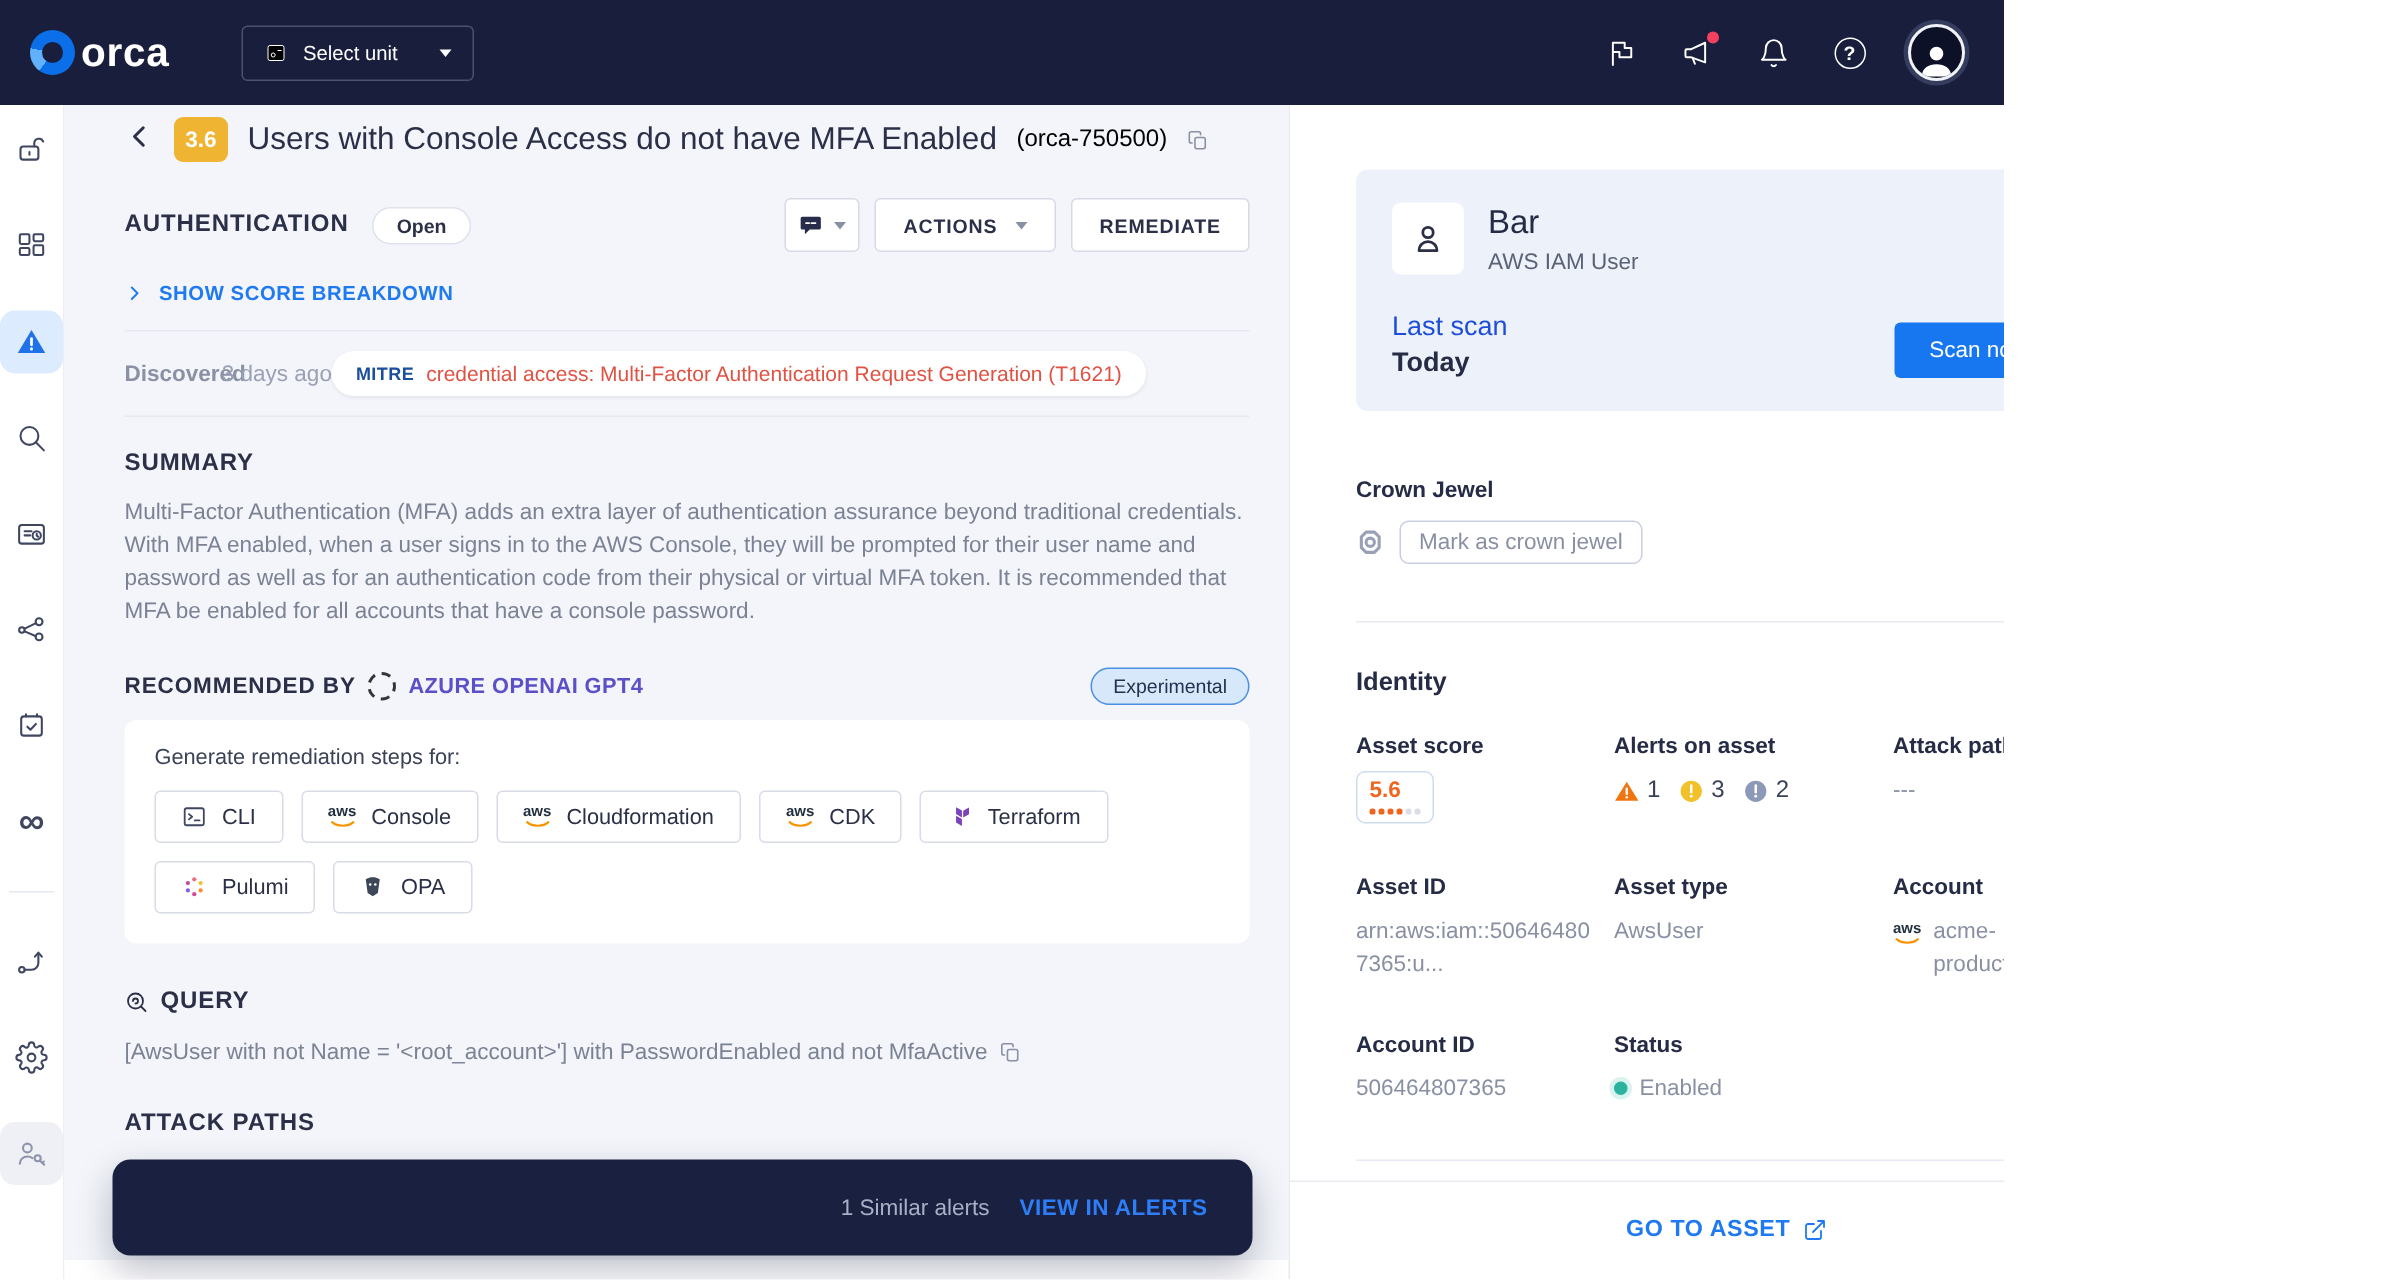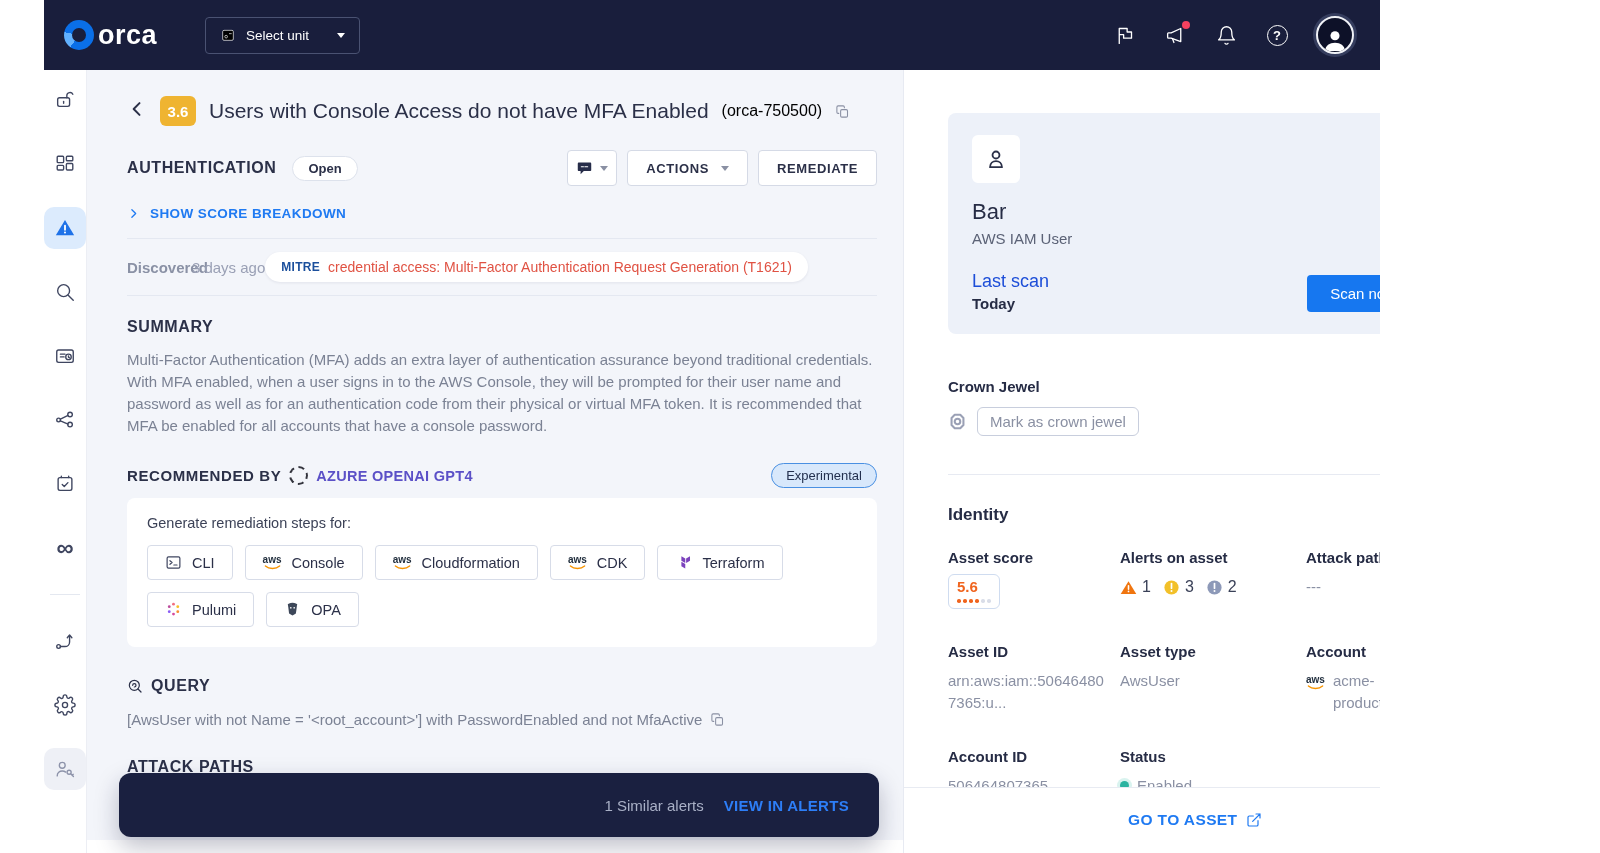--- a/index.html
+++ b/index.html
@@ -1,18 +1,18 @@
 <!DOCTYPE html>
 <html><head>
 <meta charset="utf-8">
 <style>
   * { margin:0; padding:0; box-sizing:border-box; }
   html,body { width:1600px; height:853px; }
   body { font-family:"Liberation Sans","DejaVu Sans",sans-serif; background:#fff; }
-  .screen { width:1336px; height:853px; overflow:hidden; position:relative;margin-left:44px; }
+  .screen { width:1336px; height:853px; overflow:hidden; position:relative; }
 
   
   .navbar { height:70px; background:#191e3c; display:flex; align-items:center; padding:0 26px 0 20px; }
   .brand { display:flex; align-items:center; gap:2px; }
   .brand-o { width:30px; height:30px; border-radius:50%; background:conic-gradient(#0a6fe8 0 60%, #61b1ff 60% 78%, #0a6fe8 78% 100%); position:relative; }
   .brand-o::after { content:""; position:absolute; inset:8px; border-radius:50%; background:#191e3c; }
   .brand-text { color:#fff; font-size:27px; font-weight:700; letter-spacing:.5px; margin-left:2px; }
   .unit-select { margin-left:48px; height:37px; min-width:152px; border:1px solid #4a5272; border-radius:4px; display:flex; align-items:center; gap:10px; padding:0 14px; color:#fff; font-size:13.5px; background:transparent; cursor:pointer; }
   .unit-select svg { width:16px; height:16px; stroke:#fff; }
   .unit-caret { margin-left:18px; }
@@ -33,21 +33,21 @@
   .side-item svg { width:22px; height:22px; stroke:#3f4660; fill:none; stroke-width:1.5; stroke-linecap:round; stroke-linejoin:round; }
   .side-item.active { background:#dcebfd; }
   .side-item.soft { background:#eef0f6; }
   .side-item.soft svg { stroke:#8d93aa; }
   .side-item .inf { font-size:24px; line-height:1; color:#3f4660; font-weight:700; }
   .side-div { width:30px; height:1px; background:#e4e8f0; margin:3px 0; }
 
   
   .main { width:929px; background:#f3f5fa; position:relative; }
   .main::after { content:""; position:absolute; left:0; right:0; bottom:0; height:13px; background:#fff; }
-  .main-inner { padding:26px 26px 0 40px; }
+  .main-inner { padding:8px 26px 0 40px; }
   .hdr { display:flex; align-items:center; gap:13px; }
   .back svg { width:20px; height:20px; stroke:#2b3048; stroke-width:2.4; fill:none; stroke-linecap:round; stroke-linejoin:round; cursor:pointer; }
   .score-badge { min-width:36px; height:30px; background:#efb431; color:#fff; border-radius:6px; font-size:15px; font-weight:700; display:flex; align-items:center; justify-content:center; padding:0 6px; }
   .alert-title { font-size:21px; font-weight:500; color:#2b3048; }
   .alert-id { font-size:16px; color:#000000; }
   .copy-ic { cursor:pointer; display:inline-flex; }
   .copy-ic svg { width:15px; height:15px; stroke:#8a90a3; fill:none; stroke-width:1.7; stroke-linecap:round; stroke-linejoin:round; }
 
   .row2 { margin-top:24px; display:flex; align-items:center; justify-content:space-between; }
   .row2-left { display:flex; align-items:center; gap:16px; }
@@ -100,28 +100,28 @@
   .bb-left { display:flex; align-items:center; gap:18px; }
   .bb-title { color:#fff; font-size:15px; font-weight:600; letter-spacing:.5px; }
   .bb-right { margin-left:auto; display:flex; align-items:center; gap:20px; }
   .bb-similar { color:#a9b0c6; font-size:15px; }
   .bb-link { color:#2d7ef7; font-size:15px; font-weight:700; letter-spacing:.3px; cursor:pointer; }
 
   
   .aside { width:614px; background:#fff; border-left:1px solid #e7eaf2; position:relative; }
   .aside-inner { padding:43px 74px 0 44px; }
   .asset-card { background:#edf1f9; border-radius:8px; padding:22px 24px; }
-  .ac-top { display:flex; gap:16px; align-items:flex-start;flex-direction:column; }
+  .ac-top { display:flex; gap:16px; align-items:flex-start; }
   .ac-ic { width:48px; height:48px; background:#fff; border-radius:6px; display:flex; align-items:center; justify-content:center; }
   .ac-ic svg { width:26px; height:26px; stroke:#2b3048; stroke-width:1.7; fill:none; stroke-linecap:round; stroke-linejoin:round; }
   .ac-name { font-size:22px; font-weight:500; color:#262c45; }
   .ac-type { margin-top:5px; font-size:15px; color:#5b6276; }
   .ac-bottom { margin-top:24px; display:flex; align-items:flex-end; justify-content:space-between; }
   .ac-ls-label { font-size:18px; color:#1d4ed8; }
-  .ac-ls-val { margin-top:3px; font-size:15px; font-weight:700; color:#262c45; }
+  .ac-ls-val { margin-top:3px; font-size:18px; font-weight:700; color:#262c45; }
   .scan-btn { background:#1677f0; color:#fff; border:none; border-radius:4px; padding:10px 23px; font-size:15px; font-family:inherit; cursor:pointer; }
 
   .cj { margin-top:44px; }
   .cj-h, .id-label { font-size:15px; font-weight:700; color:#262c45; }
   .cj-row { margin-top:12px; display:flex; align-items:center; gap:10px; }
   .cj-row svg { width:19px; height:19px; stroke:#9aa0b5; stroke-width:2.6; fill:none; stroke-linejoin:round; }
   .cj-btn { background:#fff; border:1px solid #c8cedd; border-radius:6px; padding:5px 12px; font-size:15px; color:#8a90a3; font-family:inherit; cursor:pointer; }
 
   .aside-div { border-top:1px solid #e7eaf2; margin-top:38px; }
   .identity-h { margin-top:30px; font-size:17px; font-weight:700; color:#262c45; }

